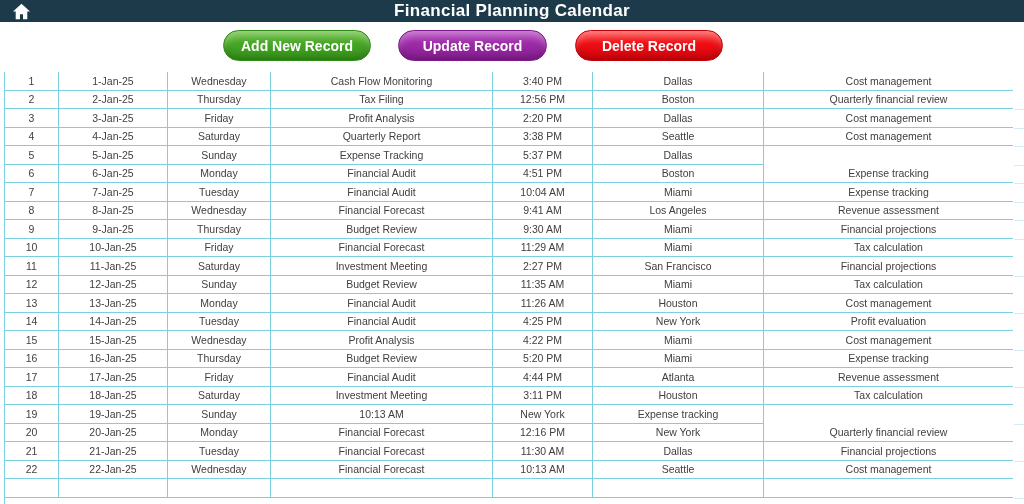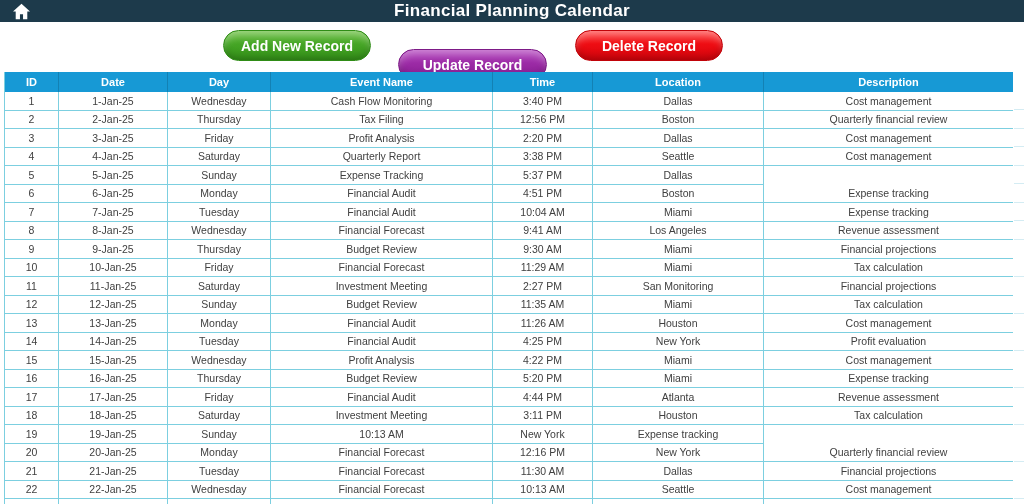--- a/index.html
+++ b/index.html
@@ -28,21 +28,20 @@
     font-family:"Liberation Sans", sans-serif;
     box-shadow: inset 0 8px 8px -4px rgba(255,255,255,0.38), inset 0 -6px 8px -4px rgba(0,0,0,0.25);
   }
   .btn-add {
     left:223px; width:148px; border:1px solid #2f8c16;
     background:linear-gradient(180deg,#66bd3c 0%,#45a525 45%,#359419 100%);
   }
   .btn-update {
     left:398px; width:149px; border:1px solid #7d1a87;
     background:linear-gradient(180deg,#b243bd 0%,#9c2ba6 45%,#871d92 100%);
-    margin-top:19px;
   }
   .btn-delete {
     left:575px; width:148px; border:1px solid #c10309;
     background:linear-gradient(180deg,#ff4343 0%,#ee0d13 45%,#d6040c 100%);
   }
 
   
   .table {
     position:absolute; left:4px; top:72px; width:1009px; height:432px;
     overflow:hidden; border-left:1px solid #7ccfe0;
@@ -82,29 +81,20 @@
     </svg>
   </button>
   <div class="title">Financial Planning Calendar</div>
 </div>
 
 <button class="btn btn-add">Add New Record</button>
 <button class="btn btn-update">Update Record</button>
 <button class="btn btn-delete">Delete Record</button>
 
 <div class="table">
-  <div class="grid-row thead">
-    <div class="th">ID</div>
-    <div class="th">Date</div>
-    <div class="th">Day</div>
-    <div class="th">Event Name</div>
-    <div class="th">Time</div>
-    <div class="th">Location</div>
-    <div class="th">Description</div>
-  </div>
   <div id="table-body">
       <div class="grid-row tr">
     <div class="td">1</div>
     <div class="td">1-Jan-25</div>
     <div class="td">Wednesday</div>
     <div class="td">Cash Flow Monitoring</div>
     <div class="td">3:40 PM</div>
     <div class="td">Dallas</div>
     <div class="td">Cost management</div>
   </div>
@@ -187,21 +177,21 @@
     <div class="td">11:29 AM</div>
     <div class="td">Miami</div>
     <div class="td">Tax calculation</div>
   </div>
       <div class="grid-row tr">
     <div class="td">11</div>
     <div class="td">11-Jan-25</div>
     <div class="td">Saturday</div>
     <div class="td">Investment Meeting</div>
     <div class="td">2:27 PM</div>
-    <div class="td">San Monitoring</div>
+    <div class="td">San Francisco</div>
     <div class="td">Financial projections</div>
   </div>
       <div class="grid-row tr">
     <div class="td">12</div>
     <div class="td">12-Jan-25</div>
     <div class="td">Sunday</div>
     <div class="td">Budget Review</div>
     <div class="td">11:35 AM</div>
     <div class="td">Miami</div>
     <div class="td">Tax calculation</div>

